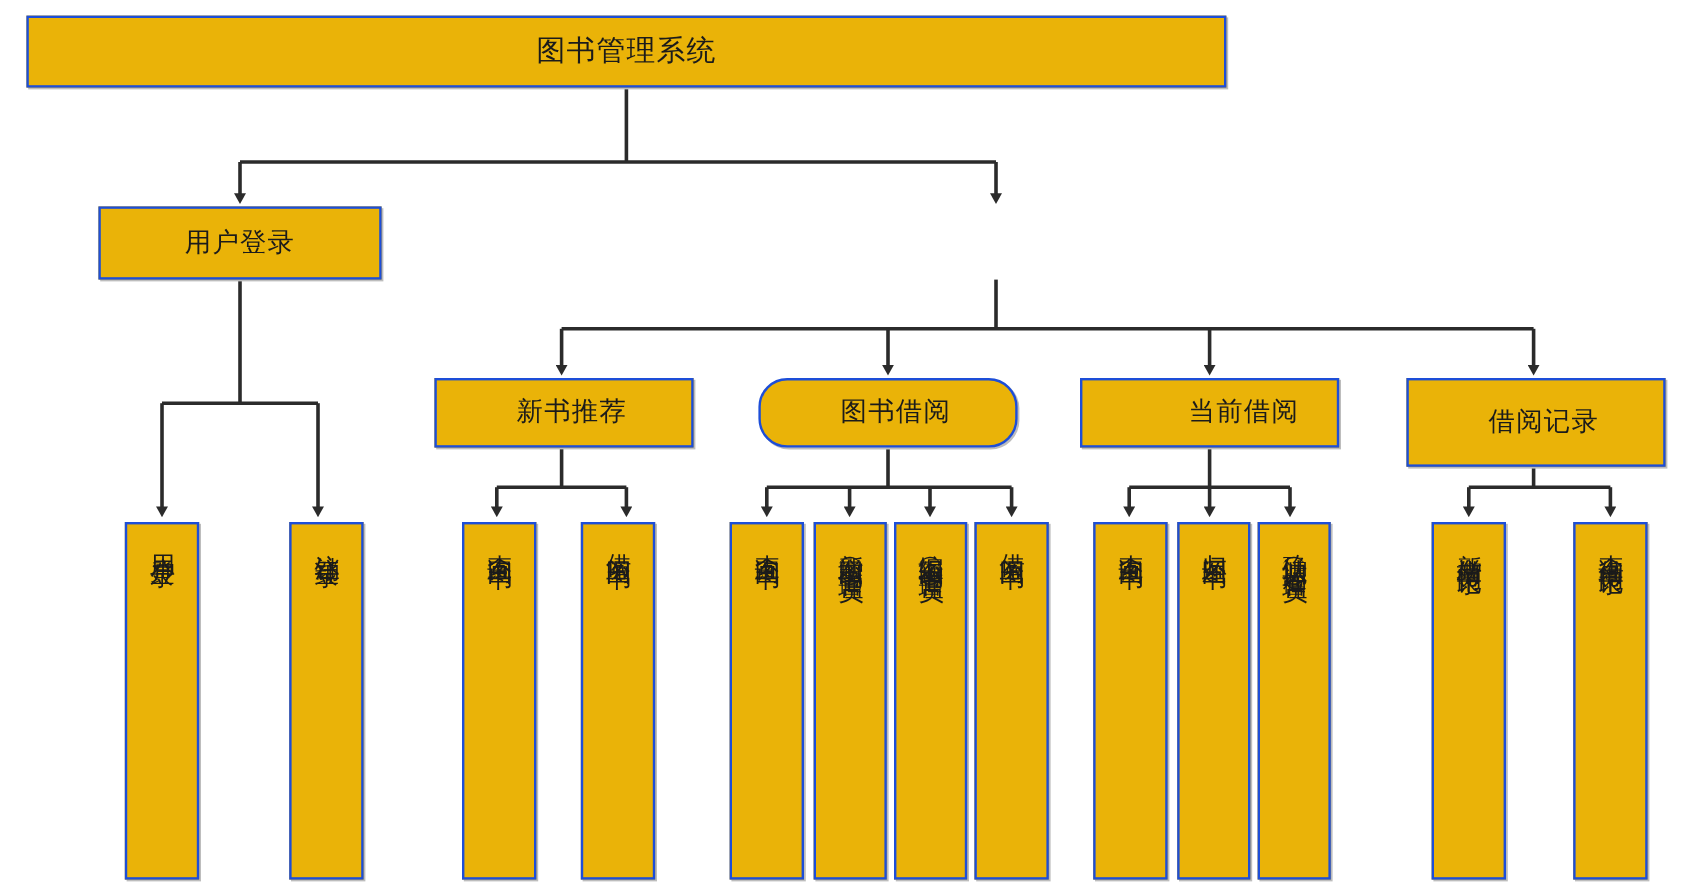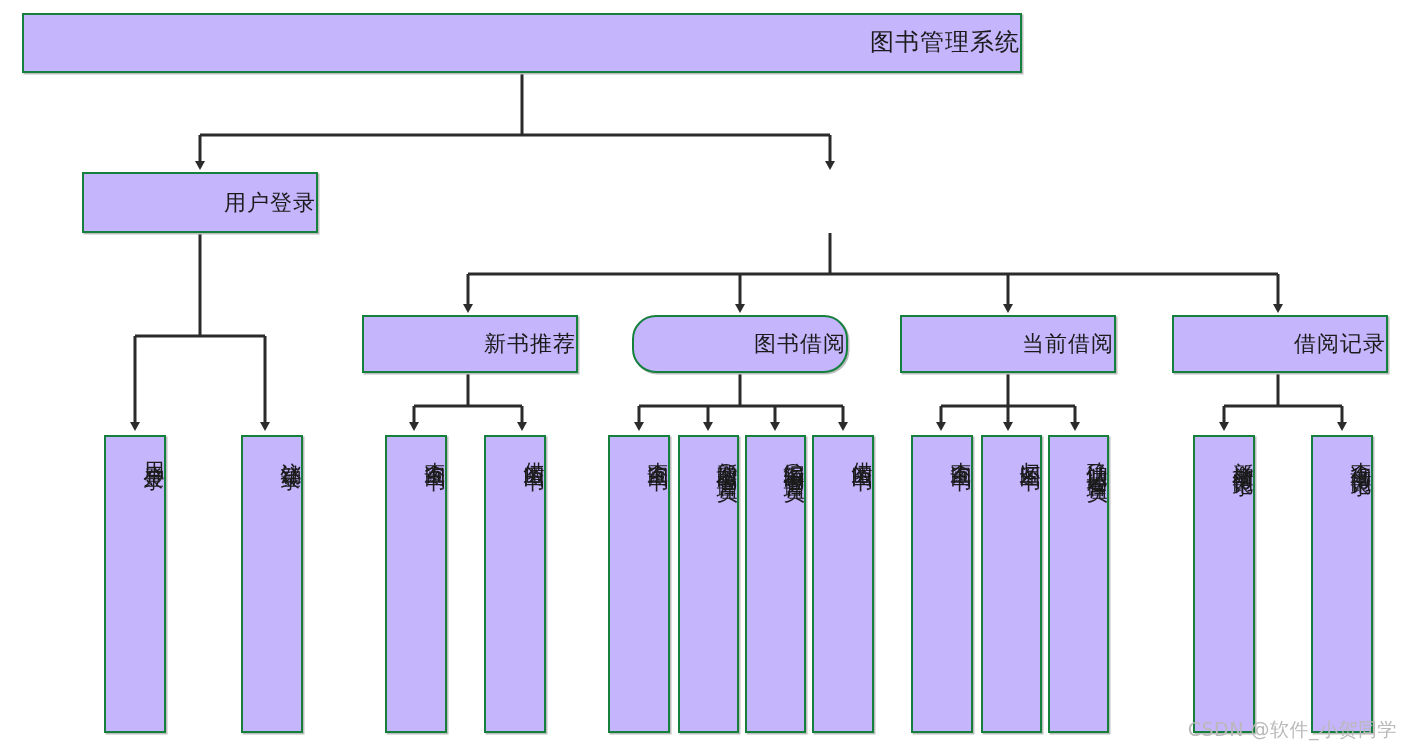--- a/index.html
+++ b/index.html
@@ -22,26 +22,26 @@
     position: absolute;
     left: 0;
     top: 0;
     width: 1405px;
     height: 747px;
     pointer-events: none;
   }
   .node {
     position: absolute;
     box-sizing: border-box;
-    background: #c4b5fd;
-    border: 2px solid #15803d;
+    background: #eab308;
+    border: 2px solid #1d4ed8;
     box-shadow: 1.5px 1.5px 0 0 #bdbdbd;
     display: flex;
     align-items: center;
-    justify-content: flex-end;
+    justify-content: center;
     color: #1b1b1b;
   }
   .node .label {
     display: block;
     text-align: center;
     line-height: 1.05;
   }
   .node.root .label {
     font-size: 24px;
     letter-spacing: 1px;
@@ -144,21 +144,21 @@
 
   <div class="node level3" style="left:362px; top:315px; width:216px; height:58px;">
     <span class="label">新书推荐</span>
   </div>
   <div class="node level3" style="left:632px; top:315px; width:216px; height:58px;border-radius:24px;">
     <span class="label">图书借阅</span>
   </div>
   <div class="node level3" style="left:900px; top:315px; width:216px; height:58px;padding-left:44px;">
     <span class="label">当前借阅</span>
   </div>
-  <div class="node level3" style="left:1172px; top:315px; width:216px; height:58px;">
+  <div class="node level3" style="left:1172px; top:315px; width:216px; height:74px;">
     <span class="label">借阅记录</span>
   </div>
 
   <div class="node leaf" style="left:104px; top:435px; width:62px; height:298px;">
     <span class="label">用户登录</span>
   </div>
   <div class="node leaf" style="left:241px; top:435px; width:62px; height:298px;">
     <span class="label">注销登录</span>
   </div>
 
@@ -192,15 +192,14 @@
     <span class="label">确认归还（管理员）</span>
   </div>
 
   <div class="node leaf" style="left:1193px; top:435px; width:62px; height:298px;">
     <span class="label">新增借阅记录</span>
   </div>
   <div class="node leaf" style="left:1311px; top:435px; width:62px; height:298px;">
     <span class="label">查询借阅记录</span>
   </div>
 
-  <div class="watermark">CSDN @软件_小贺同学</div>
 
 </div>
 
 </body></html>

